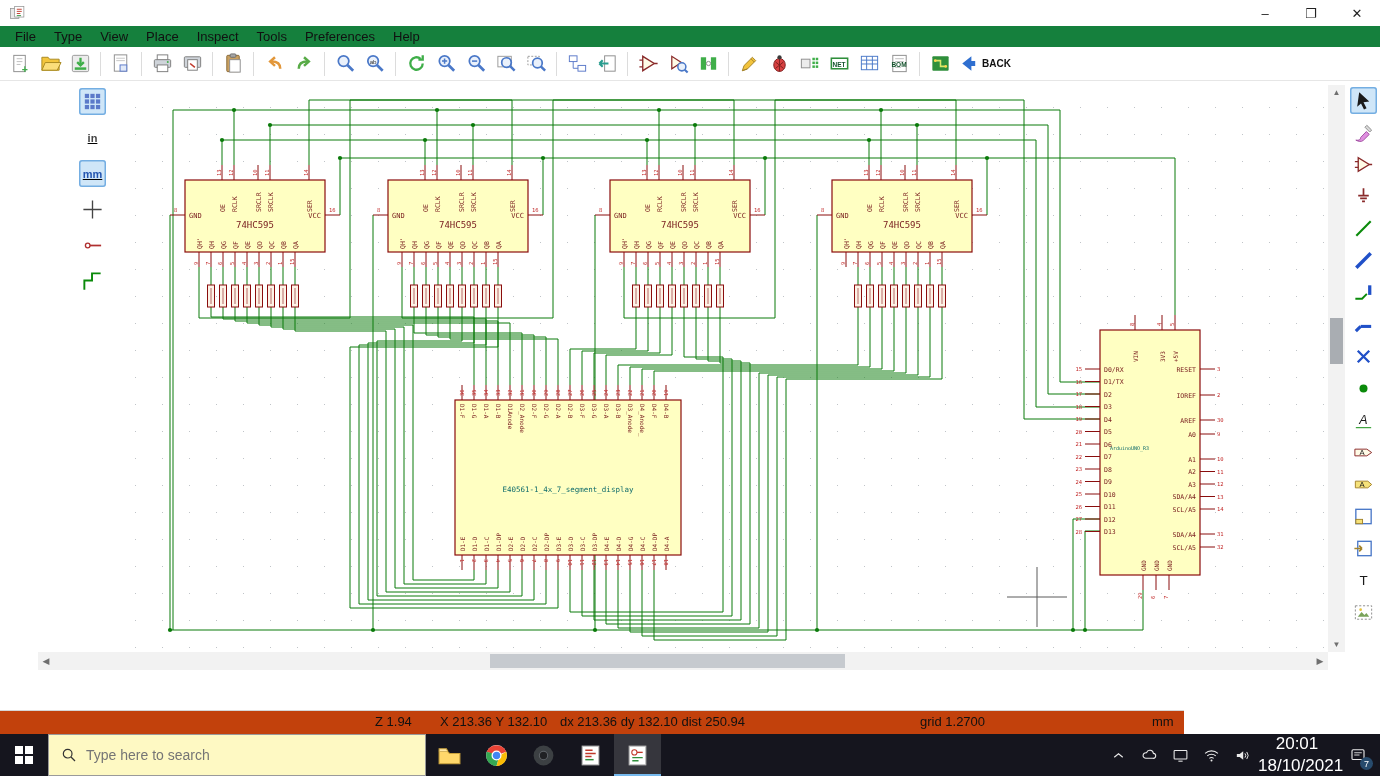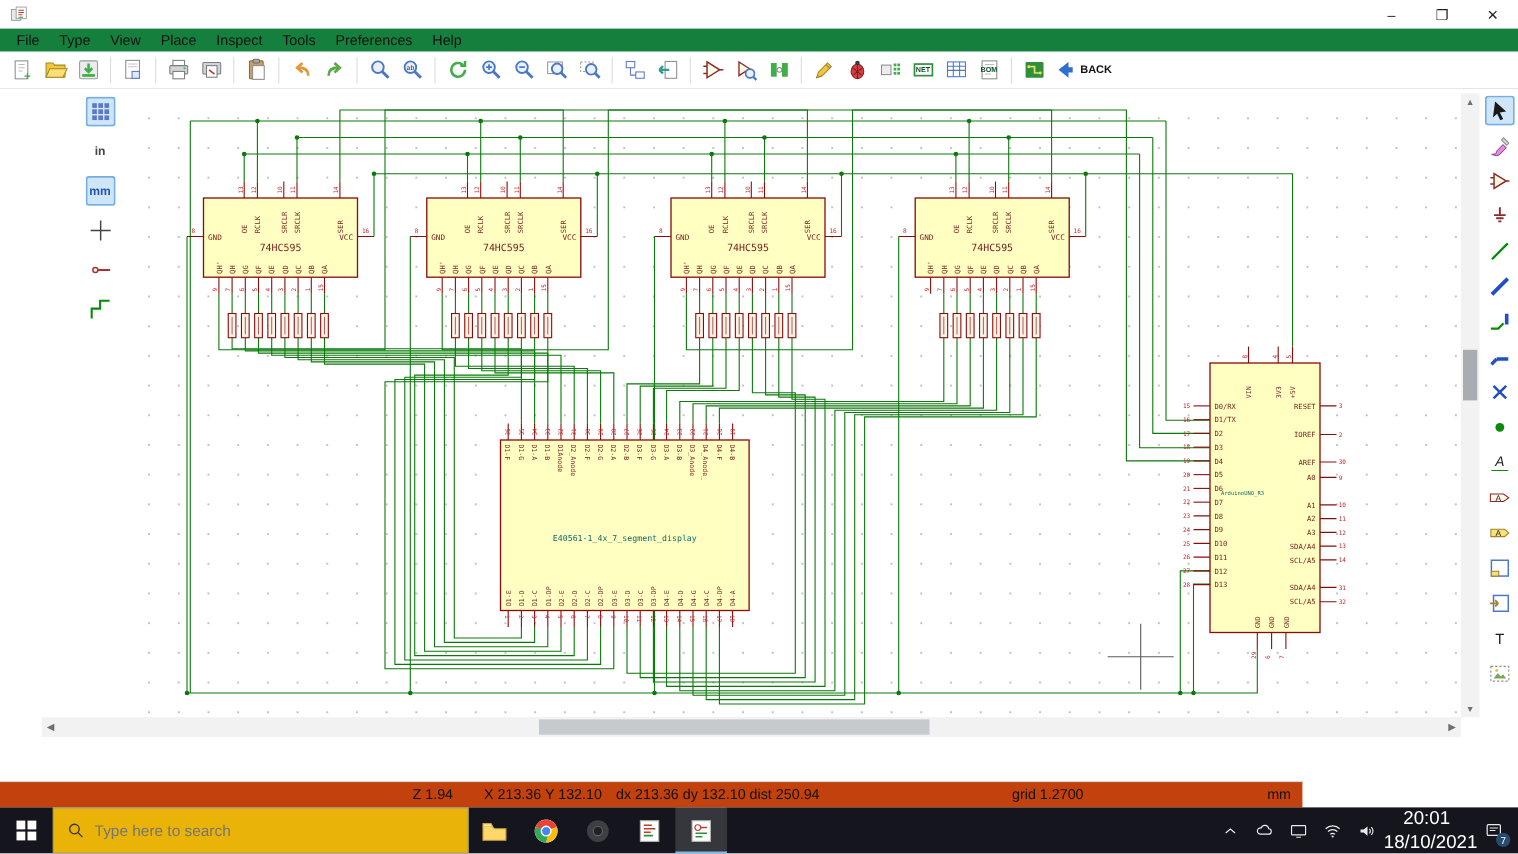--- a/index.html
+++ b/index.html
@@ -12,21 +12,21 @@
   .win-bt{width:46px;height:26px;display:flex;align-items:center;justify-content:center;font-size:13px;color:#222;}
   .menubar{position:absolute;left:0;top:26px;width:1380px;height:21px;background:#15803d;display:flex;align-items:center;padding-left:6px;}
   .menu-item{font-size:13px;color:#111;padding:2px 9px;}
   .toolbar{position:absolute;left:0;top:47px;width:1380px;height:34px;background:#fff;display:flex;align-items:center;padding-left:5px;border-bottom:1px solid #e6e6e6;}
   .tool-btn{min-width:30px;height:28px;display:flex;align-items:center;justify-content:center;border-radius:2px;position:relative;padding:0 2px;}
   .tool-sep{width:1px;height:24px;background:#dcdcdc;margin:0 5px;flex:none;}
   .icon-svg{width:23px;height:23px;display:block;}
   .chip-label{position:absolute;font-size:6.5px;font-weight:bold;color:#14532d;left:50%;top:50%;transform:translate(-50%,-50%);pointer-events:none;}
   .back-label{font-size:10px;font-weight:bold;color:#111;margin-left:2px;}
   
-  .ltb{position:absolute;left:76px;top:88px;width:30px;display:flex;flex-direction:column;gap:9px;align-items:center;}
+  .ltb{position:absolute;left:76px;top:88px;width:30px;display:flex;flex-direction:column;gap:9px;align-items:flex-end;text-decoration:underline;}
   .rtb{position:absolute;left:1347px;top:87px;width:33px;display:flex;flex-direction:column;gap:5px;align-items:center;}
   .vtool{width:27px;height:27px;display:flex;align-items:center;justify-content:center;border-radius:3px;background:#fff;flex:none;}
   .vtool.active{background:#cfe6f8;box-shadow:0 0 0 1.5px #74aee2 inset;}
   .units-label{font-size:11px;font-weight:bold;color:#444;}
   .vtool.active .units-label{color:#2355b0;}
   
   #canvas{position:absolute;left:113px;top:85px;width:1215px;height:567px;background:#fff;
     background-image:radial-gradient(circle,#c0c4c8 0.7px,transparent 0.8px);
     background-size:27px 27px;background-position:9px 9px;}
   #schematic{position:absolute;left:0;top:0;}
@@ -39,21 +39,21 @@
   .harrow{position:absolute;top:0;width:16px;height:18px;color:#6f6f6f;font-size:9px;display:flex;align-items:center;justify-content:center;}
   .hthumb{position:absolute;left:452px;top:2px;width:355px;height:14px;background:#c6cacf;}
   
   .statusbar{position:absolute;left:0;top:710px;width:1184px;height:24px;background:#c2410c;border-top:1px solid #d6d6d6;font-size:13px;color:#111;}
   .status-item{position:absolute;top:3px;white-space:nowrap;}
   
   .taskbar{position:absolute;left:0;top:734px;width:1380px;height:42px;background:#15151e;display:flex;align-items:stretch;color:#eee;}
   .start{width:48px;display:flex;align-items:center;justify-content:center;}
   .winlogo{display:grid;grid-template-columns:8px 8px;grid-template-rows:8px 8px;gap:1.5px;}
   .winlogo div{background:#fff;}
-  .searchbox{width:378px;background:#eab308;border:1px solid #9a9a9a;display:flex;align-items:center;gap:9px;padding-left:12px;}
+  .searchbox{width:378px;background:#fef9c3;border:1px solid #9a9a9a;display:flex;align-items:center;gap:9px;padding-left:12px;}
   .searchbox input{border:none;outline:none;font-size:14px;color:#444;width:290px;background:transparent;font-family:"Liberation Sans",sans-serif;}
   .task-app{width:47px;display:flex;align-items:center;justify-content:center;}
   .task-app.active{background:rgba(255,255,255,.14);box-shadow:inset 0 -2px 0 #76b9ed;}
   .task-app svg{width:25px;height:25px;}
   .tray{margin-left:auto;display:flex;align-items:center;}
   .tray-ic{width:31px;height:42px;display:flex;align-items:center;justify-content:center;}
   .tray-ic svg{width:17px;height:17px;}
   .clock{width:78px;text-align:center;font-size:17px;line-height:1.3;color:#fff;}
   .notif{width:44px;height:42px;display:flex;align-items:center;justify-content:center;position:relative;}
   .notif svg{width:18px;height:18px;}

